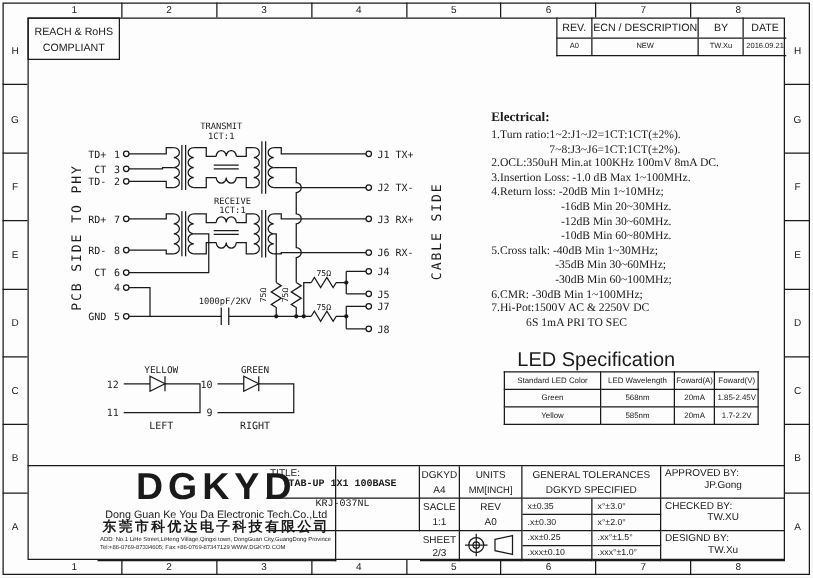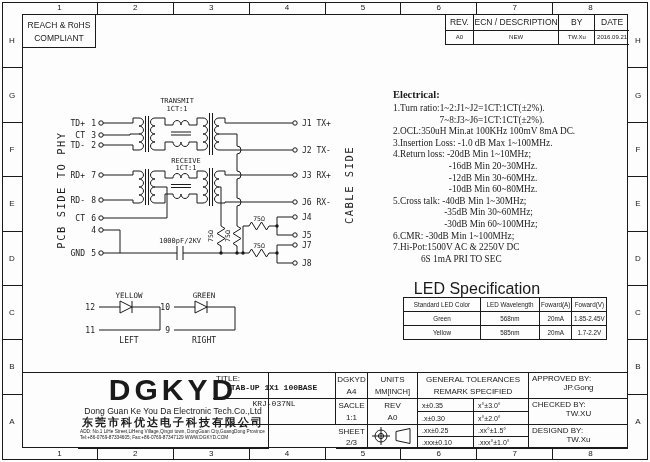--- a/index.html
+++ b/index.html
@@ -328,21 +328,21 @@
           <circle cx="13" cy="11" r="6"></circle>
             <circle cx="13" cy="11" r="2.6"></circle>
           <path d="M4,11 H22 M13,2 V20"></path>
           <path d="M28,6.5 L42,3.5 L42,18.5 L28,15.5 Z"></path>
         </g>
       </svg>
     </div>
 
     <div class="tb" style="left:396px;top:0;width:111px;height:26px;text-align:center;font-size:8px;line-height:12px;padding-top:1px;">
       <div>GENERAL TOLERANCES</div>
-      <div>REMARK SPECIFIED</div>
+      <div>DGKYD SPECIFIED</div>
     </div>
     <div class="tb tol-cell" style="left:396px;top:26px;width:56px;height:13px;">x±0.35</div>
     <div class="tb tol-cell" style="left:452px;top:26px;width:55px;height:13px;">x°±3.0°</div>
     <div class="tb tol-cell" style="left:396px;top:39px;width:56px;height:13px;">.x±0.30</div>
     <div class="tb tol-cell" style="left:452px;top:39px;width:55px;height:13px;">x°±2.0°</div>
     <div class="tb tol-cell" style="left:396px;top:52px;width:56px;height:12px;">.xx±0.25</div>
     <div class="tb tol-cell" style="left:452px;top:52px;width:55px;height:12px;">.xx°±1.5°</div>
     <div class="tb tol-cell" style="left:396px;top:64px;width:56px;height:12px;">.xxx±0.10</div>
     <div class="tb tol-cell" style="left:452px;top:64px;width:55px;height:12px;">.xxx°±1.0°</div>
 

